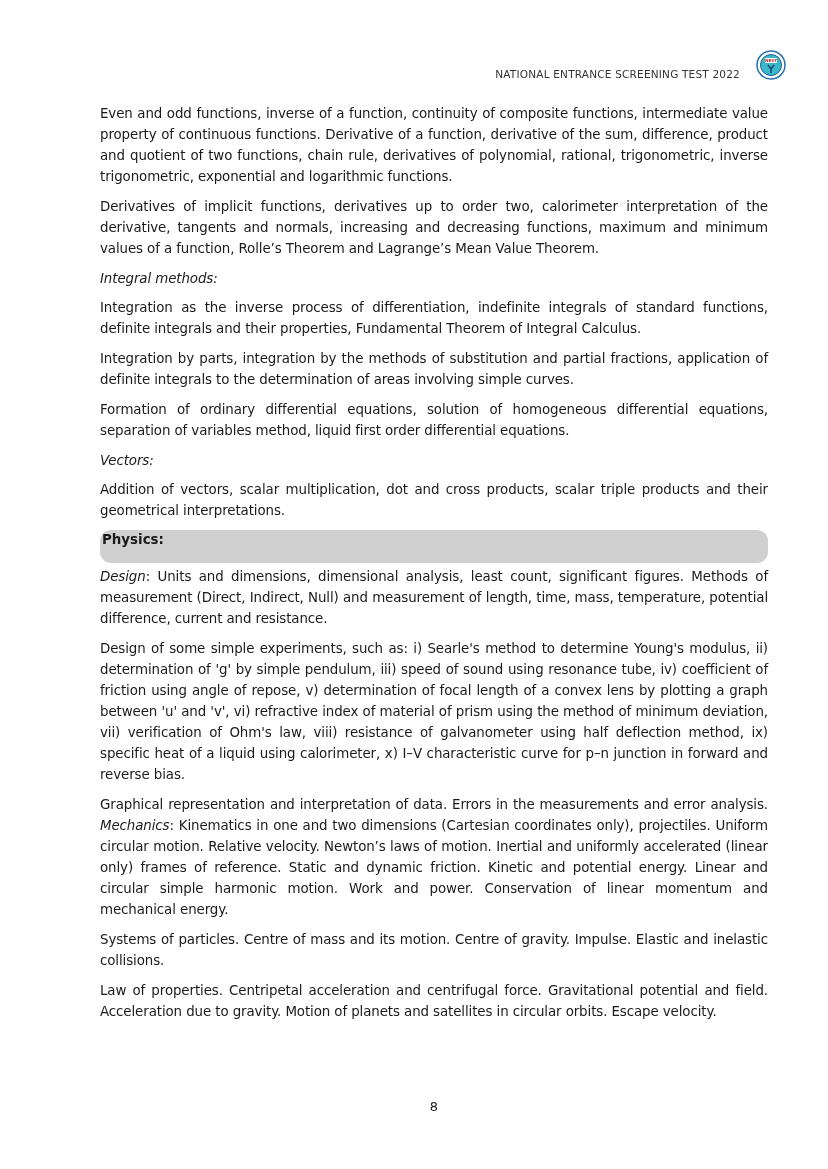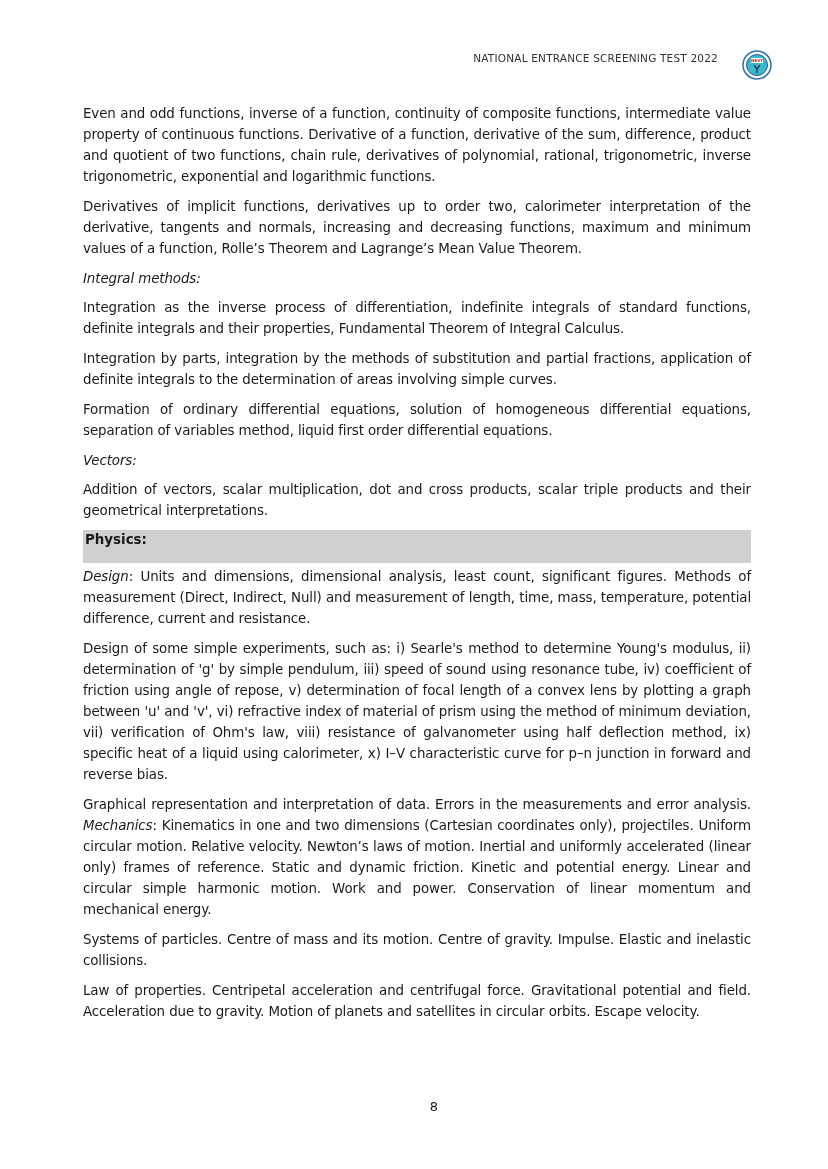--- a/index.html
+++ b/index.html
@@ -1,25 +1,25 @@
 <!DOCTYPE html>
 <html><head>
 <meta charset="utf-8">
 <style>
   html, body { margin: 0; padding: 0; background: #ffffff; }
   body { width: 828px; height: 1169px; position: relative; overflow: hidden;
          font-family: "DejaVu Sans", sans-serif; color: #1a1a1a; }
-  .header { position: absolute; top: 50px; right: 56px; display: flex; align-items: flex-start; gap: 24px; }
+  .header { position: absolute; top: 50px; right: 42px; display: flex; align-items: flex-end; gap: 16px; }
   .header-title { font-size: 10.5px; letter-spacing: 0.2px; color: #333; margin-top: 2px; }
   .logo { width: 30px; height: 30px; }
-  .content { position: absolute; left: 83px; top: 103px; width: 668px; }
+  .content { position: absolute; left: 100px; top: 103px; width: 668px; }
   p { margin: 0 0 9px 0; font-size: 13.4px; line-height: 21px; text-align: justify; text-align-last: left; letter-spacing: -0.1px; }
   p.label { font-style: italic; margin-bottom: 8px; }
   .em { font-style: italic; }
-  .section-bar { background: #d0d0d0; height: 33px; margin: 4px 0 3px 0; padding: 0 2px; box-sizing: border-box; }
+  .section-bar { background: #d0d0d0; height: 33px; margin: 4px 0 3px 0; padding: 0 2px; box-sizing: border-box; border-radius: 11px; }
   .section-bar span { font-weight: bold; font-size: 13.4px; line-height: 20px; display: block; padding-top: 0px; }
   .page-number { position: absolute; top: 1099px; left: 0; width: 868px; text-align: center; font-size: 13px; }
 </style>
 </head>
 <body>
 
 <div class="header">
   <span class="header-title">NATIONAL ENTRANCE SCREENING TEST 2022</span>
   <svg class="logo" viewBox="0 0 30 30">
     <circle cx="15" cy="15" r="14" fill="#ffffff" stroke="#2a6fb0" stroke-width="1.5"></circle>

